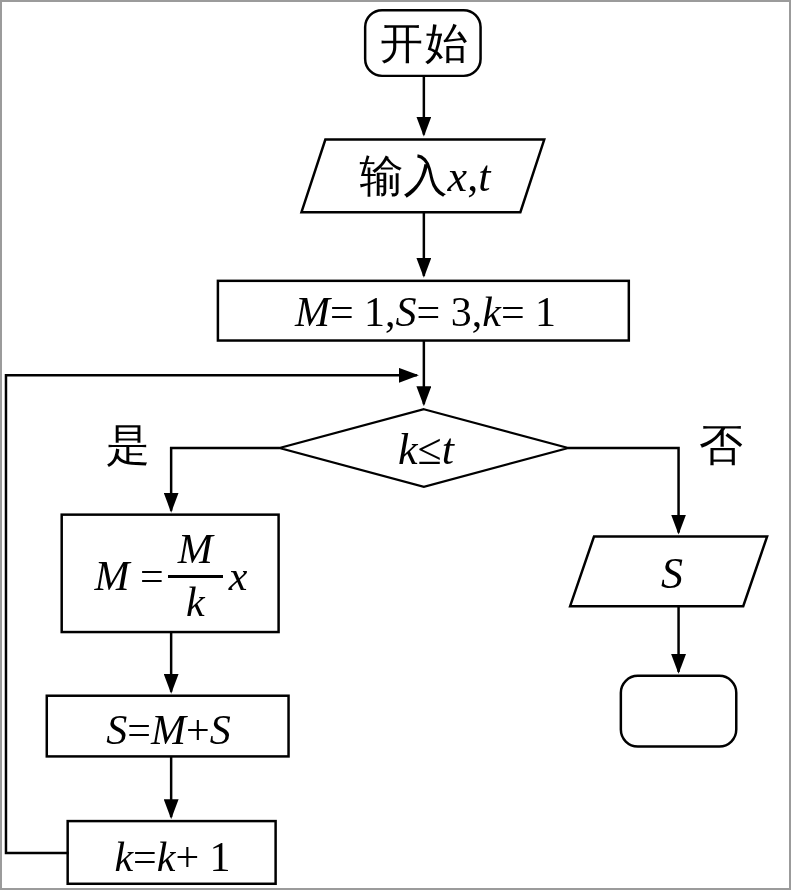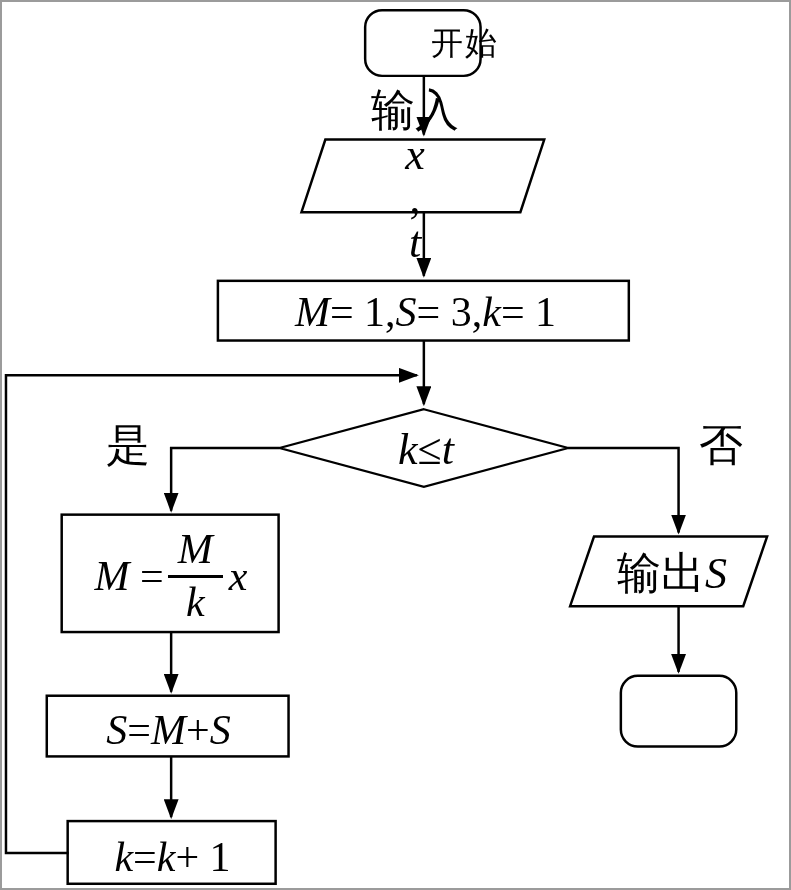--- a/index.html
+++ b/index.html
@@ -17,21 +17,21 @@
   svg.underlay { position: absolute; left: 0; top: 0; width: 100%; height: 100%; }
   .label {
     position: absolute;
     display: flex;
     align-items: center;
     justify-content: center;
     white-space: nowrap;
     line-height: 1;
   }
   .var { font-style: italic; }
-  .terminal-label { font-size: 32px; letter-spacing: 2px; padding-left: 40px; }
+  .terminal-label { font-size: 43px; letter-spacing: 2px; }
   .io-label      { font-size: 44px; }
   .formula-label { font-size: 42px; }
   .cond-label    { font-size: 44px; }
   .branch-label  { font-size: 44px; }
   .frac {
     display: inline-flex;
     flex-direction: column;
     align-items: center;
     line-height: 1.02;
     margin: 0 6px 0 4px;
@@ -67,21 +67,21 @@
     <polyline points="67,855 4,855 4,375 417,375" fill="none" stroke="#000" stroke-width="2.5" marker-end="url(#arrow)"></polyline>
     <polyline points="279,448 170,448 170,511" fill="none" stroke="#000" stroke-width="2.5" marker-end="url(#arrow)"></polyline>
     <line x1="170" y1="633" x2="170" y2="693" stroke="#000" stroke-width="2.5" marker-end="url(#arrow)"></line>
     <line x1="170" y1="758" x2="170" y2="819" stroke="#000" stroke-width="2.5" marker-end="url(#arrow)"></line>
     <polyline points="569,448 680,448 680,533" fill="none" stroke="#000" stroke-width="2.5" marker-end="url(#arrow)"></polyline>
     <line x1="680" y1="607" x2="680" y2="673" stroke="#000" stroke-width="2.5" marker-end="url(#arrow)"></line>
   </svg>
 
   <div class="label terminal-label" style="left:365px; top:8px; width:116px; height:66px;">开始</div>
 
-  <div class="label io-label" style="left:291px; top:138px; width:244px; height:73px;flex-direction:column;">
+  <div class="label io-label" style="left:301px; top:138px; width:244px; height:73px;">
       <span>输入 </span>
       <span class="var">x</span>
       <span>, </span>
       <span class="var">t</span>
     </div>
 
   <div class="label formula-label" style="left:217px; top:280px; width:413px; height:60px;">
       <span class="var">M</span>
       <span> = 1, </span>
       <span class="var">S</span>
@@ -114,21 +114,20 @@
     </div>
 
   <div class="label formula-label" style="left:66px; top:823px; width:209px; height:63px;">
       <span class="var">k</span>
       <span> = </span>
       <span class="var">k</span>
       <span> + 1</span>
     </div>
 
   <div class="label io-label" style="left:571px; top:537px; width:198px; height:70px;">
-      <span>输出 </span>
       <span class="var">S</span>
     </div>
 
 
   <div class="label branch-label" style="left:95px; top:418px; width:62px; height:52px;">是</div>
   <div class="label branch-label" style="left:688px; top:418px; width:62px; height:52px;">否</div>
 
 </div>
 
 </body></html>

